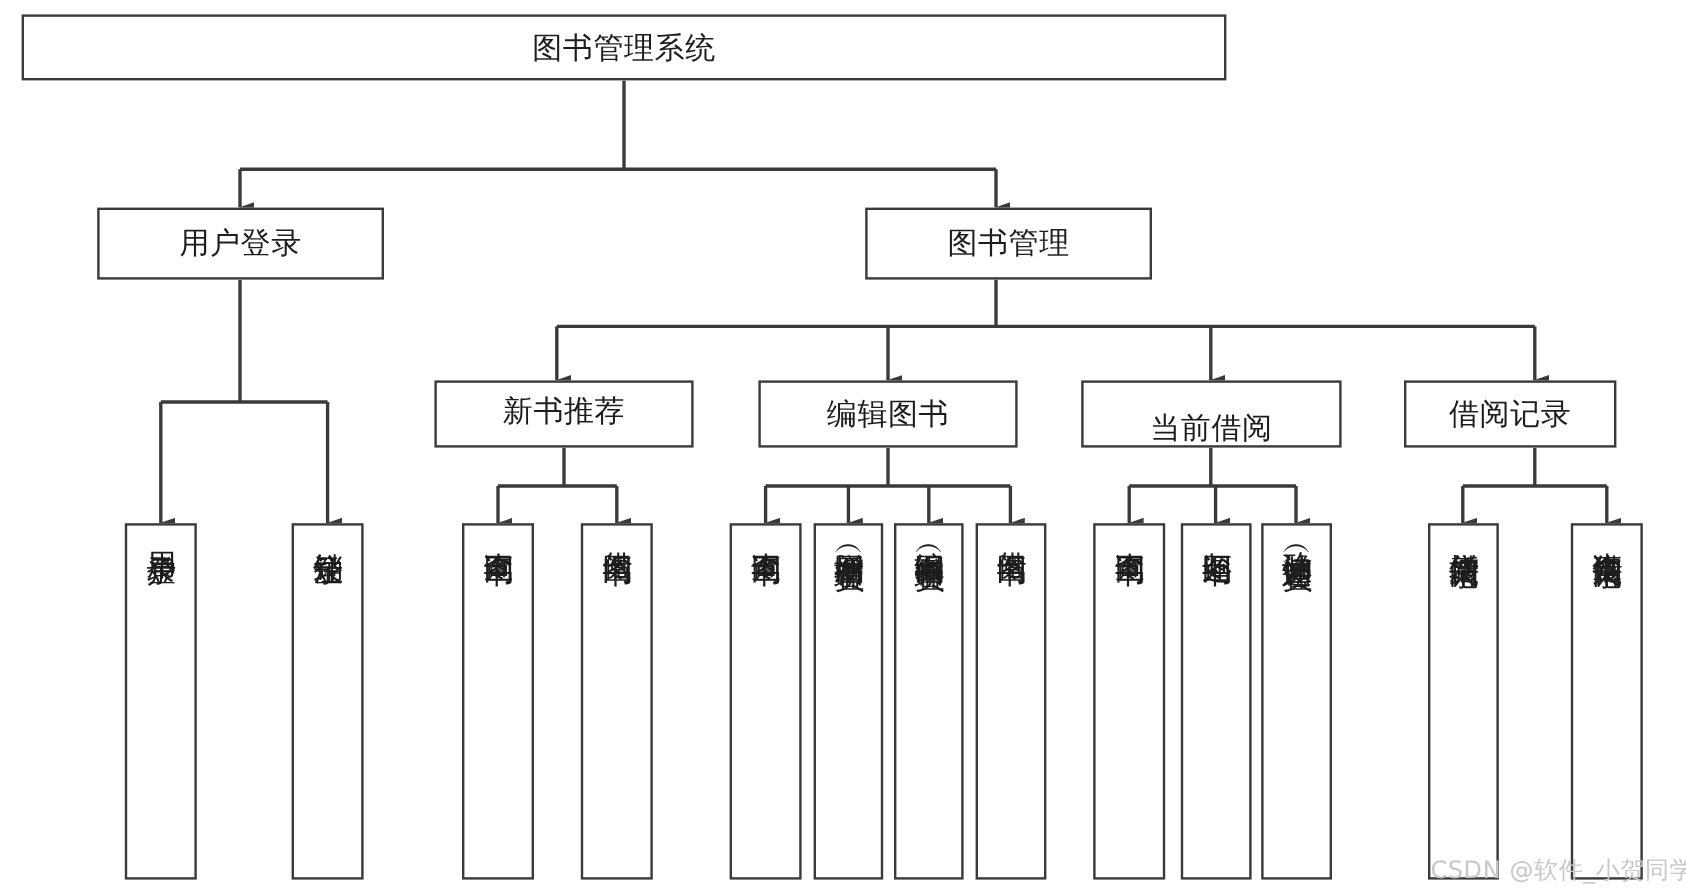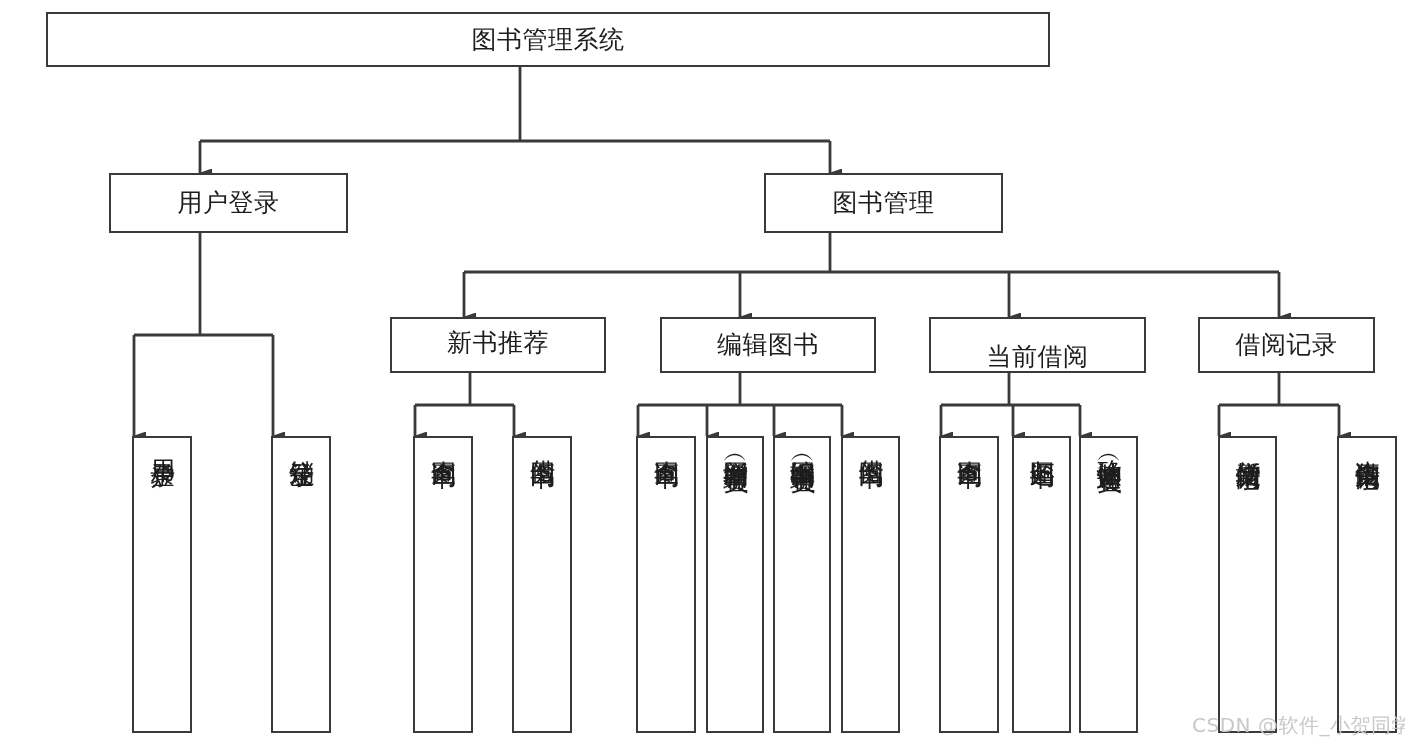--- a/index.html
+++ b/index.html
@@ -29,21 +29,20 @@
   .node {
     position: absolute;
     box-sizing: border-box;
     border: 2.4px solid #3a3a3a;
     background: #ffffff;
     display: flex;
     align-items: center;
     justify-content: center;
     color: #1d1d1d;
     line-height: 1.18;
-    margin-left: 28px;
   }
   .node-label {
     display: block;
     text-align: center;
     white-space: pre-line;
   }
   
   .node.horiz .node-label {
     writing-mode: horizontal-tb;
     font-size: 25px;
@@ -124,21 +123,21 @@
   </svg>
 
   <div class="node root horiz" id="node-root" style="left: 18px; top: 12px; width: 1004px; height: 55px;">
     <span class="node-label">图书管理系统</span>
   </div>
 
   <div id="level1-container">
       <div class="node horiz" style="left: 81px; top: 173px; width: 239px; height: 60px;">
         <span class="node-label">用户登录</span>
       </div>
-      <div class="node horiz" style="left: 736px; top: 173px; width: 239px; height: 60px;">
+      <div class="node horiz" style="left: 721px; top: 173px; width: 239px; height: 60px;">
         <span class="node-label">图书管理</span>
       </div>
     </div>
 
   <div id="level2-container">
       <div class="node horiz" style="left: 362px; top: 317px; width: 216px; height: 56px; font-family: Liberation Mono, monospace;">
         <span class="node-label">新书推荐</span>
       </div>
       <div class="node horiz" style="left: 632px; top: 317px; width: 216px; height: 56px;">
         <span class="node-label">编辑图书</span>

